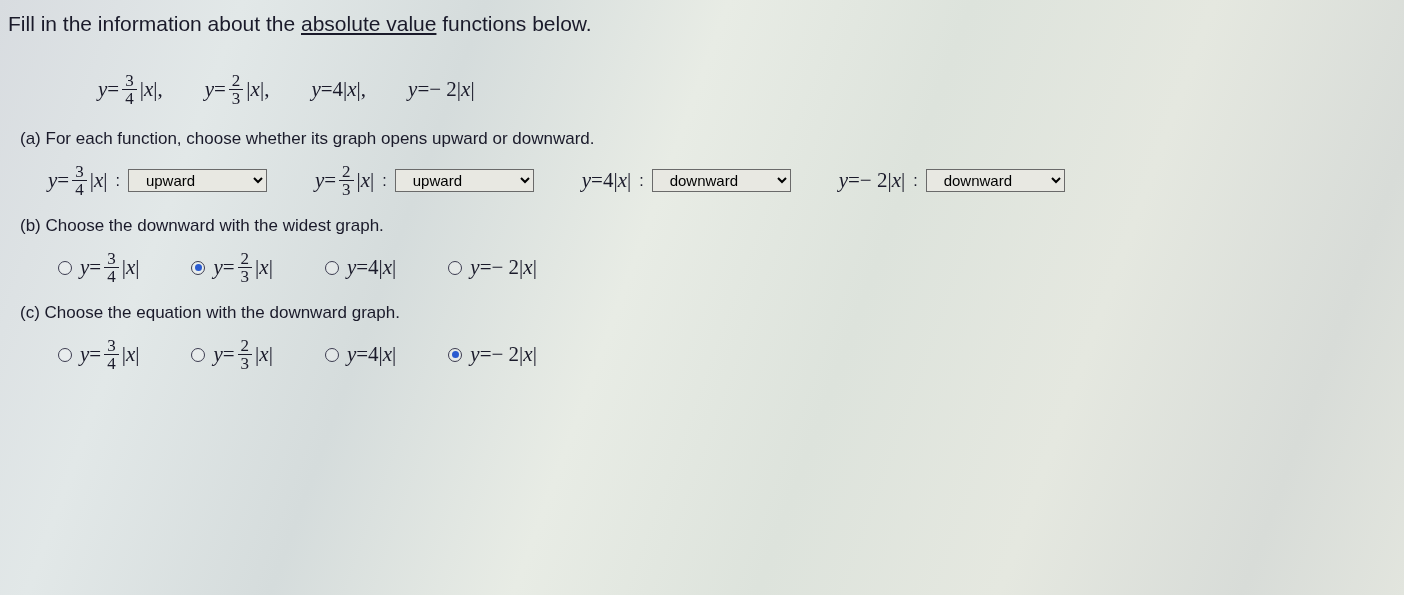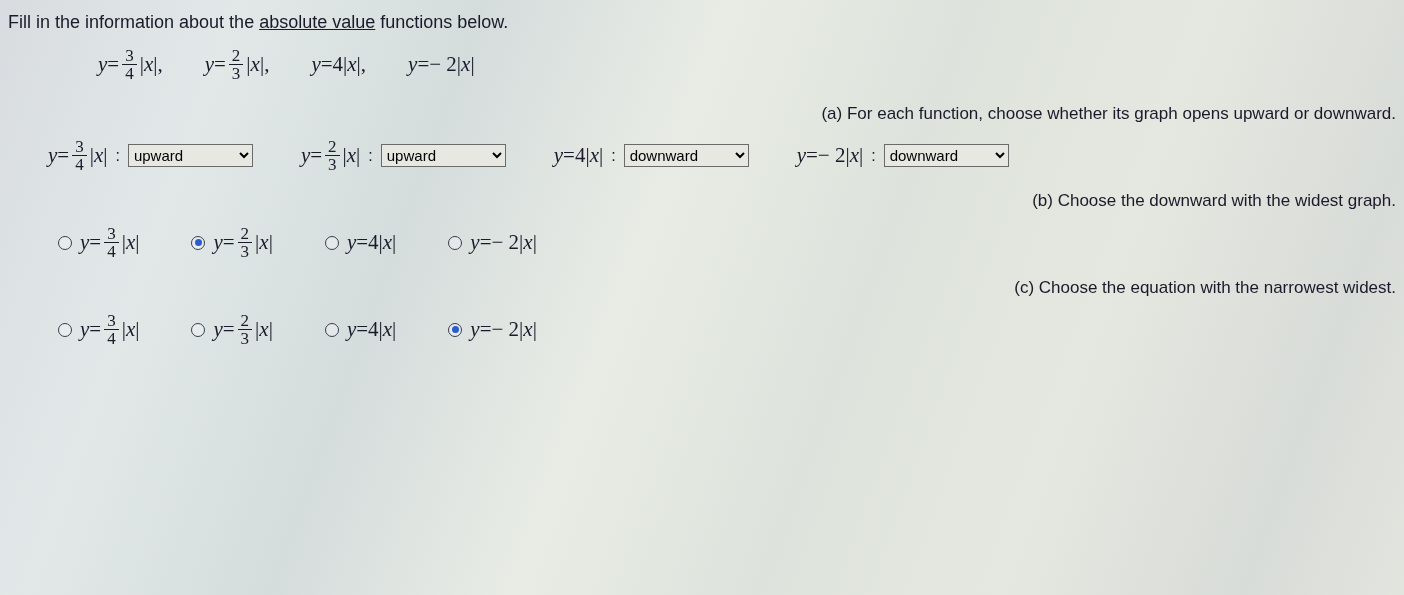--- a/index.html
+++ b/index.html
@@ -7,35 +7,34 @@
     margin: 0;
     padding: 12px 8px;
     font-family: Arial, sans-serif;
     font-size: 16px;
     background: linear-gradient(110deg, #d8dce0 0%, #e2e8e8 15%, #d5dcdc 30%, #e8ece5 45%, #dde3dc 60%, #e5e8e0 75%, #d8dcd8 90%, #e2e5de 100%);
     color: #1a1a2a;
     width: 1404px;
     height: 595px;
     overflow: hidden;
   }
-  .instruction { margin-bottom: 14px; font-size: 18px; }
+  .instruction { margin-bottom: 36px; font-size: 21px; }
   .instruction u { text-decoration: underline; }
   .eq-list {
     display: flex;
     gap: 42px;
     margin: 10px 0 22px 90px;
     align-items: center;
     font-family: 'Times New Roman', serif;
     font-size: 21px;
     font-style: italic;
   }
   .part-label {
     font-size: 17px;
     margin: 18px 0 14px 12px;
-    text-align: right;
   }
   .row-a {
     display: flex;
     gap: 48px;
     margin-left: 40px;
     align-items: center;
   }
   .row-a .item { display: flex; align-items: center; gap: 8px; }
   .eq { font-family: 'Times New Roman', serif; font-size: 21px; font-style: italic; white-space: nowrap; display: inline-flex; align-items: center; }
   .frac {
@@ -45,21 +44,21 @@
     font-style: normal;
     vertical-align: middle;
     margin: 0 3px;
     line-height: 1;
   }
   .frac .num { border-bottom: 1px solid #1a1a2a; padding: 0 3px; font-size: 17px; }
   .frac .den { padding: 0 3px; font-size: 17px; }
   .abs-bar { font-style: normal; font-family: 'Times New Roman', serif; }
   select.dir {
     font-size: 15px;
-    padding: 1px 1px;
+    padding: 1px 13px;
     background: #e8e8e2;
     border: 1px solid #6a6a6a;
     min-width: 125px;
     font-family: Arial, sans-serif;
   }
   .radio-row {
     display: flex;
     gap: 52px;
     margin-left: 50px;
     align-items: center;
@@ -245,21 +244,21 @@
         <span>y</span>
         <span class="comma">=</span>
         <span class="comma">− 2</span>
         <span class="abs-bar">|</span>
         <span>x</span>
         <span class="abs-bar">|</span>
       </span>
     </div>
   </div>
 
-<div class="part-label">(c)  Choose the equation with the narrowest widest.</div>
+<div class="part-label">(c)  Choose the equation with the downward graph.</div>
 <div class="radio-row" id="row-c">
     <div class="radio-item">
       <span class="radio"></span>
       <span class="eq">
         <span>y</span>
         <span class="comma">=</span>
         <span class="frac">
           <span class="num">3</span>
           <span class="den">4</span>
         </span>

